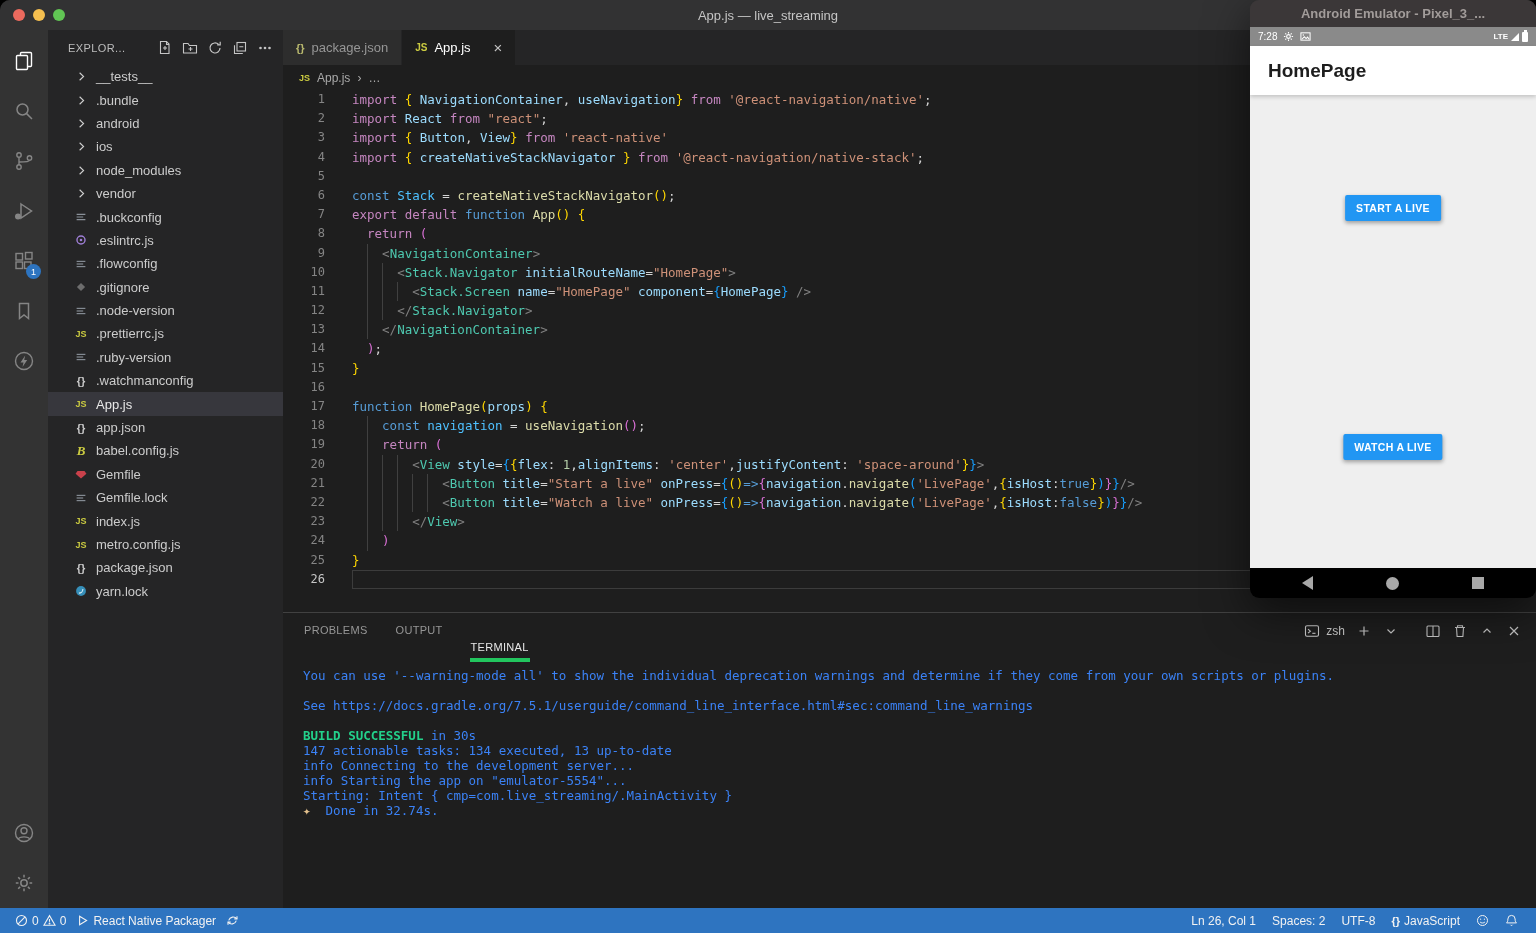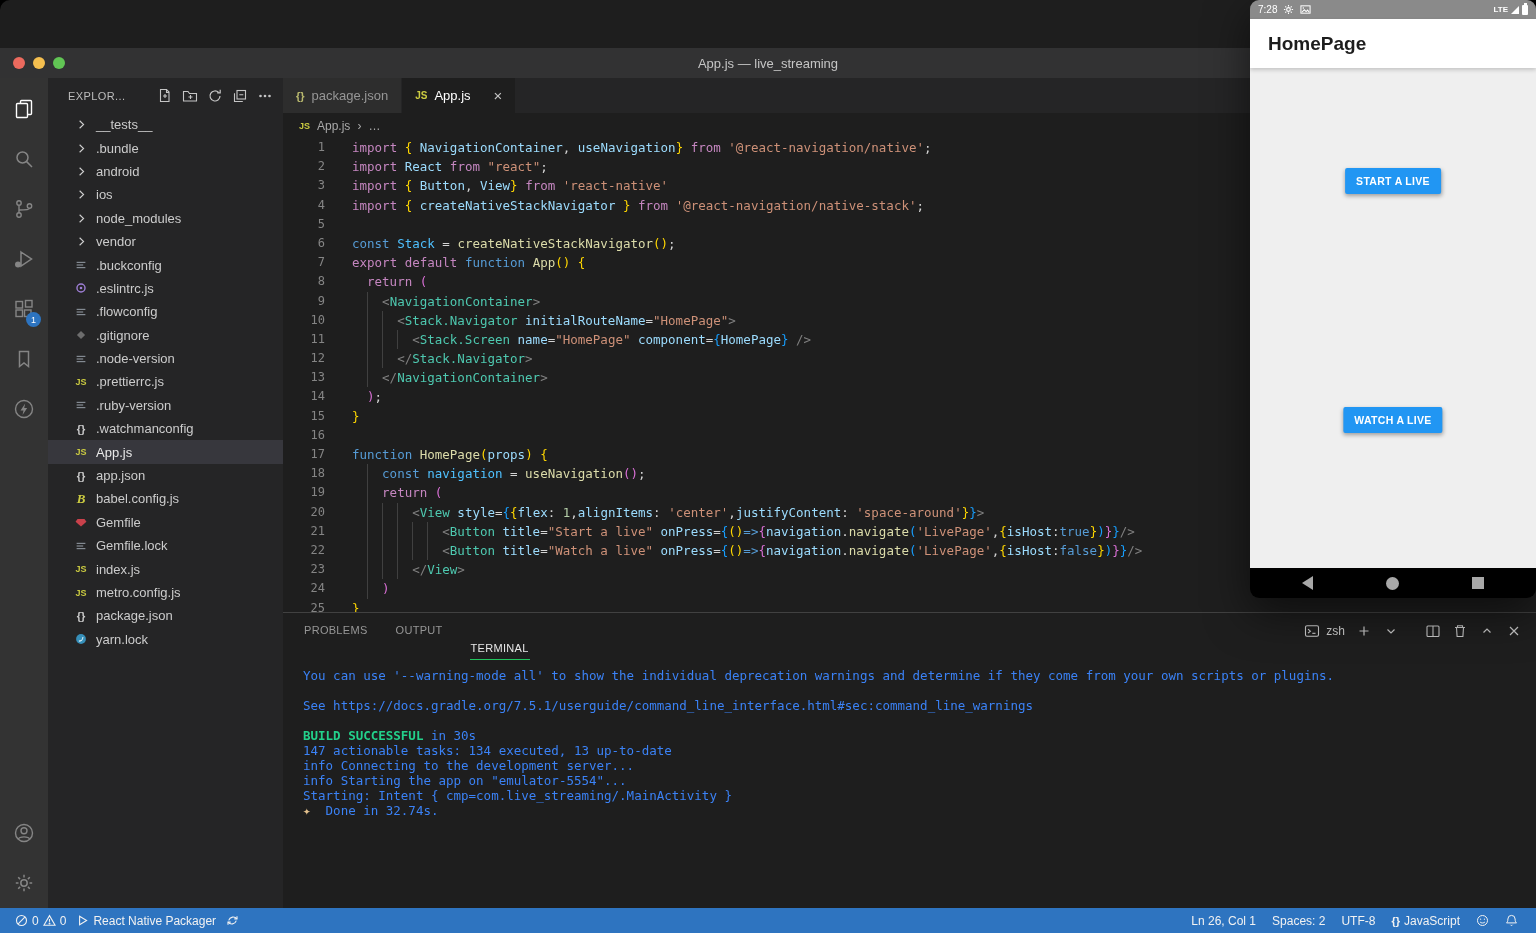--- a/index.html
+++ b/index.html
@@ -1,21 +1,21 @@
 <!DOCTYPE html>
 <html><head>
 <meta charset="utf-8">
 <style>
   html,body{margin:0;padding:0;width:1536px;height:933px;overflow:hidden;background:#000;
     font-family:"Liberation Sans",sans-serif;-webkit-font-smoothing:antialiased;}
   .desktop{position:relative;width:1536px;height:933px;}
   
   .vscode{position:absolute;inset:0;background:#1e1e1e;border-radius:10px 10px 0 0;overflow:hidden;
     display:flex;flex-direction:column;}
-  .titlebar{height:30px;flex:none;background:#323233;position:relative;display:flex;align-items:center;margin-top:48px;}
+  .titlebar{height:30px;flex:none;background:#323233;position:relative;display:flex;align-items:center;}
   .lights{display:flex;gap:8px;padding-left:13px;z-index:2;}
   .light{width:12px;height:12px;border-radius:50%;}
   .light.red{background:#ec6a5e}.light.yellow{background:#f5bf4f}.light.green{background:#61c554}
   .wtitle{position:absolute;left:0;right:0;text-align:center;color:#c5c5c5;font-size:13px;}
   .main{flex:1;display:flex;min-height:0;}
   
   .activitybar{width:48px;flex:none;background:#333333;display:flex;flex-direction:column;align-items:center;padding-top:6px;}
   .ab-icon{width:48px;height:50px;display:flex;align-items:center;justify-content:center;color:#858585;position:relative;cursor:pointer;}
   .ab-icon.active{color:#ffffff;}
   .ab-icon svg{width:24px;height:24px;}
@@ -56,21 +56,21 @@
   .cur .ct{box-shadow:inset 1px 1px 0 #3c3c3c, inset 0 -1px 0 #3c3c3c;}
   .ig{display:inline-block;width:2ch;height:19.2px;vertical-align:top;box-sizing:border-box;}
   .ig.gb{border-left:1px solid #404040;}
   .tk-k1{color:#c586c0}.tk-k2{color:#569cd6}.tk-v{color:#9cdcfe}.tk-cv{color:#4fc1ff}.tk-t{color:#4ec9b0}
   .tk-f{color:#dcdcaa}.tk-s{color:#ce9178}.tk-n{color:#b5cea8}.tk-p{color:#d4d4d4}.tk-g{color:#808080}
   .tk-b1{color:#ffd700}.tk-b2{color:#da70d6}.tk-b3{color:#179fff}
   
   .panel{height:296px;flex:none;border-top:1px solid #414141;display:flex;flex-direction:column;box-sizing:border-box;background:#1e1e1e;}
   .panel-header{height:35px;flex:none;display:flex;align-items:center;padding:0 14px 0 20px;text-align:right;}
   .ptab{font-size:11px;letter-spacing:.3px;color:#969696;margin-right:26px;padding:5px 1px;cursor:pointer;border-bottom:1px solid transparent;}
-  .ptab.active{color:#e7e7e7;border-bottom:1px solid #22c55e;margin-top:36px;}
+  .ptab.active{color:#e7e7e7;border-bottom:4px solid #22c55e;margin-top:36px;}
   .panel-actions{margin-left:auto;display:flex;align-items:center;gap:11px;color:#c5c5c5;}
   .panel-actions svg{width:16px;height:16px;cursor:pointer;}
   .pa-shell{display:flex;align-items:center;gap:6px;font-size:12px;color:#cccccc;cursor:pointer;}
   .pa-sep{width:4px;}
   .terminal{flex:1;padding:20px 0 0 20px;font-family:"DejaVu Sans Mono","DejaVu Sans",monospace;font-size:12.5px;}
   .tl{height:15px;line-height:15px;white-space:pre;}
   .tm-d{color:#3b82f6}.tm-ok{color:#23d18b;font-weight:700}.tm-info{color:#3b82f6}.tm-spark{color:#e2c08d}
   .tcur{display:inline-block;width:7px;height:13px;background:#c2c2c2;vertical-align:-2px;}
   
   .statusbar{height:25px;flex:none;background:#2e74c0;display:flex;align-items:center;color:#f2f2f2;font-size:12px;padding:0 10px;}
@@ -546,20 +546,21 @@
           <svg viewBox="0 0 13 13" fill="none" stroke="currentColor" stroke-width="1">
               <path d="M6.5 1.4a3.6 3.6 0 0 1 3.6 3.6c0 2.7.9 3.3 1.4 3.9H1.5c.5-.6 1.4-1.2 1.4-3.9A3.6 3.6 0 0 1 6.5 1.4z"></path>
               <path d="M5.4 10.8c.3.8 1.9.8 2.2 0"></path>
             </svg>
         </span>
       </span>
     </div>
   </div>
 
   <div class="emulator">
+    <div class="em-titlebar">Android Emulator - Pixel_3_...</div>
     <div class="em-statusbar">
       <span>7:28</span>
       <svg viewBox="0 0 12 12" fill="none" stroke="#fff" stroke-width="1.2">
           <circle cx="6" cy="6" r="2"></circle>
           <path d="M6 1v1.6M6 9.4V11M1 6h1.6M9.4 6H11M2.5 2.5l1.1 1.1M8.4 8.4l1.1 1.1M9.5 2.5L8.4 3.6M3.6 8.4L2.5 9.5"></path>
         </svg>
       <svg viewBox="0 0 12 12" fill="none" stroke="#fff" stroke-width="1.1">
           <rect x="1" y="2" width="10" height="8"></rect>
           <circle cx="3.6" cy="4.4" r="0.8" fill="#fff" stroke="none"></circle>
           <path d="M2 9l2.7-2.7 2 2L8.3 6.7 10 9"></path>

